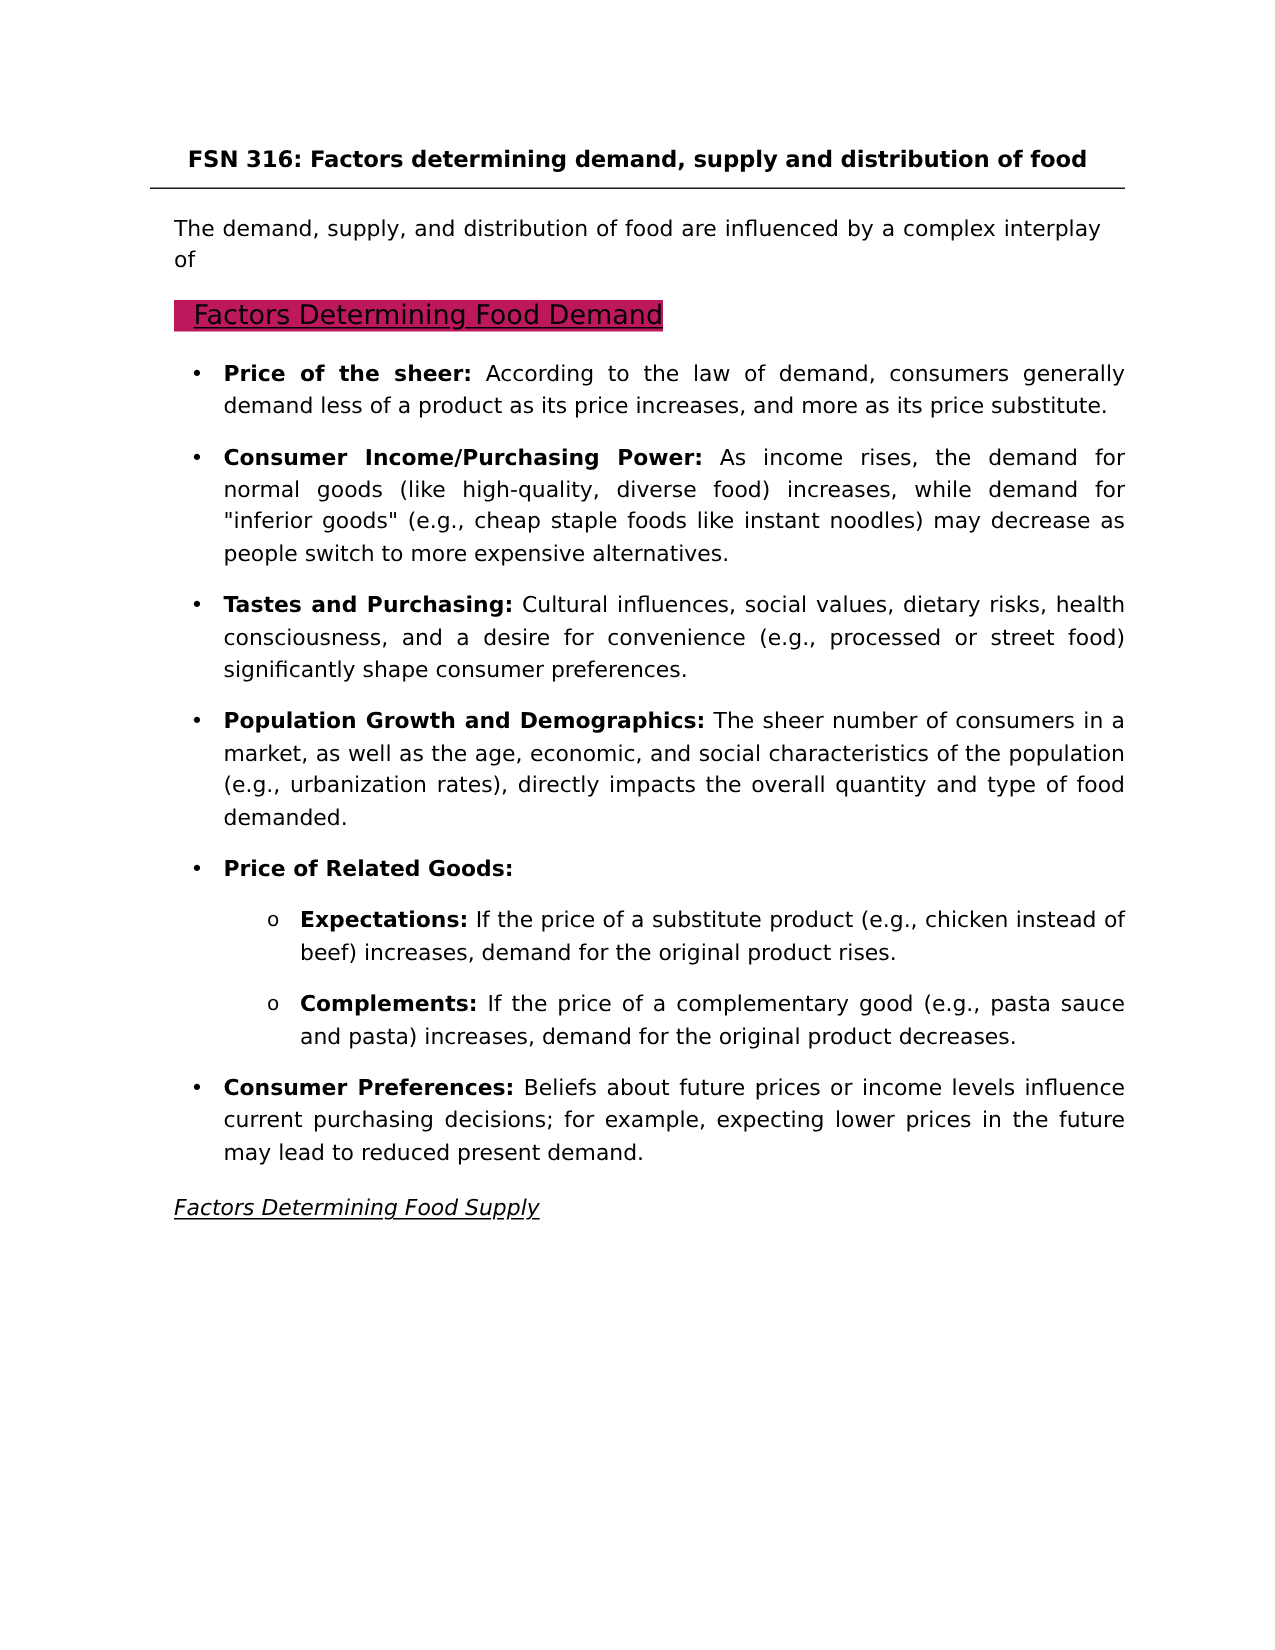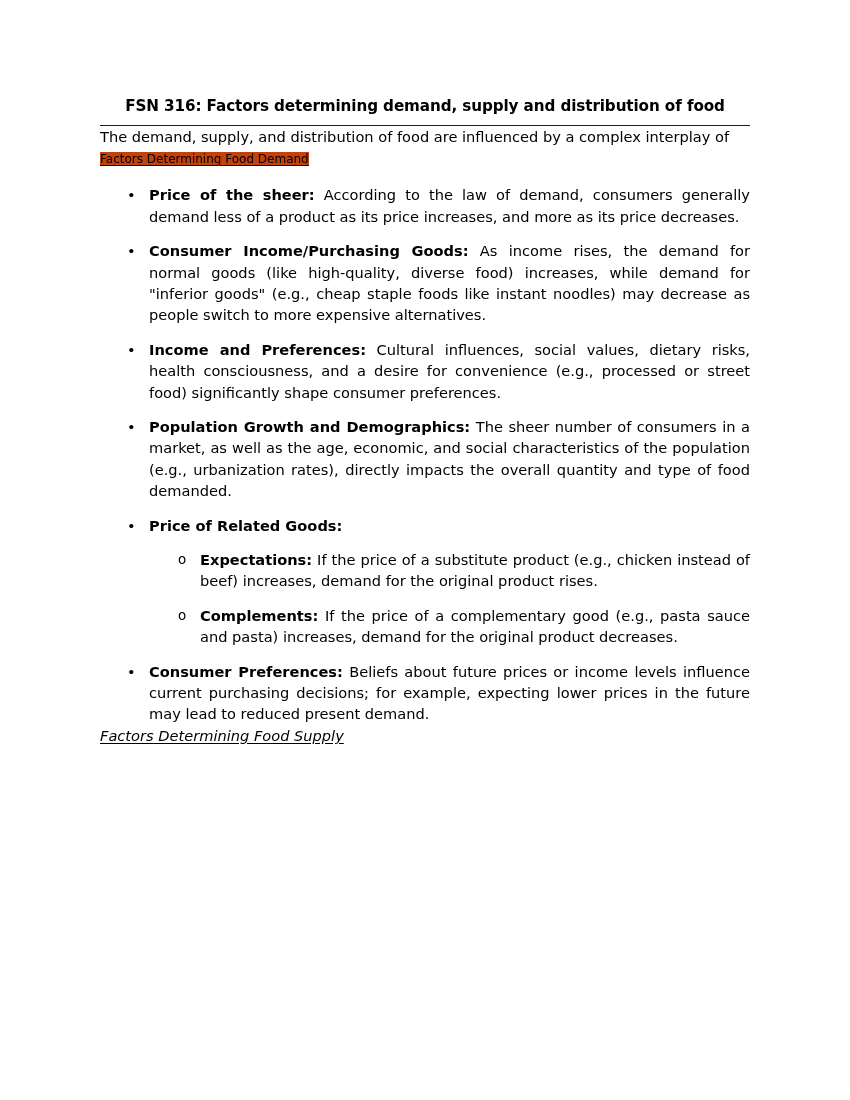--- a/index.html
+++ b/index.html
@@ -46,41 +46,42 @@
     margin: 8px 0 0 0;
     padding: 0;
     height: 0;
     width: 650px;
   }
 
   
   p.body {
     font-size: 14.6px;
     line-height: 21.4px;
-    margin: 0;
+    margin: 16px;
     text-align: justify;
     text-justify: inter-word;
   }
   .intro-1 { margin-top: 12px; }
   .intro-2 {
     font-weight: bold;
     margin-top: 0;
   }
   .intro-2 .period { font-weight: normal; }
 
   
   .heading-hl {
     display: inline;
-    background: #c2410c;
+    background: #be185d;
     text-decoration: underline;
     text-underline-offset: 2px;
-    font-size: 12px;
+    font-size: 18px;
     line-height: 21.4px;
     font-weight: normal;
     color: #000;
+    padding-left: 13px;
   }
   .heading-block { margin-top: 35px; }
 
   .lead-in { margin-top: 12px; }
 
   
   ul.bullets {
     list-style: none;
     margin: 14px 0 0 0;
     padding: 0;
@@ -152,29 +153,29 @@
 
     <p class="body intro-1">The demand, supply, and distribution of food are influenced by a complex interplay of</p>
 
 
     <p class="body heading-block no-justify"><span class="heading-hl">Factors Determining Food Demand</span></p>
 
 
     <ul class="bullets">
 
       <li>
-        <span class="marker">•</span><span class="lbl">Price of the sheer:</span><span> According to the law of demand, consumers generally demand less of a product as its price increases, and more as its price decreases.</span>
-      </li>
-
-      <li>
-        <span class="marker">•</span><span class="lbl">Consumer Income/Purchasing Goods:</span><span> As income rises, the demand for normal goods (like high-quality, diverse food) increases, while demand for "inferior goods" (e.g., cheap staple foods like instant noodles) may decrease as people switch to more expensive alternatives.</span>
-      </li>
-
-      <li>
-        <span class="marker">•</span><span class="lbl">Income and Preferences:</span><span> Cultural influences, social values, dietary risks, health consciousness, and a desire for convenience (e.g., processed or street food) significantly shape consumer preferences.</span>
+        <span class="marker">•</span><span class="lbl">Price of the sheer:</span><span> According to the law of demand, consumers generally demand less of a product as its price increases, and more as its price substitute.</span>
+      </li>
+
+      <li>
+        <span class="marker">•</span><span class="lbl">Consumer Income/Purchasing Power:</span><span> As income rises, the demand for normal goods (like high-quality, diverse food) increases, while demand for "inferior goods" (e.g., cheap staple foods like instant noodles) may decrease as people switch to more expensive alternatives.</span>
+      </li>
+
+      <li>
+        <span class="marker">•</span><span class="lbl">Tastes and Purchasing:</span><span> Cultural influences, social values, dietary risks, health consciousness, and a desire for convenience (e.g., processed or street food) significantly shape consumer preferences.</span>
       </li>
 
       <li>
         <span class="marker">•</span><span class="lbl">Population Growth and Demographics:</span><span> The sheer number of consumers in a market, as well as the age, economic, and social characteristics of the population (e.g., urbanization rates), directly impacts the overall quantity and type of food demanded.</span>
       </li>
 
       <li class="no-justify">
         <span class="marker">•</span><span class="lbl">Price of Related Goods:</span>
 
         <ul class="sub">

